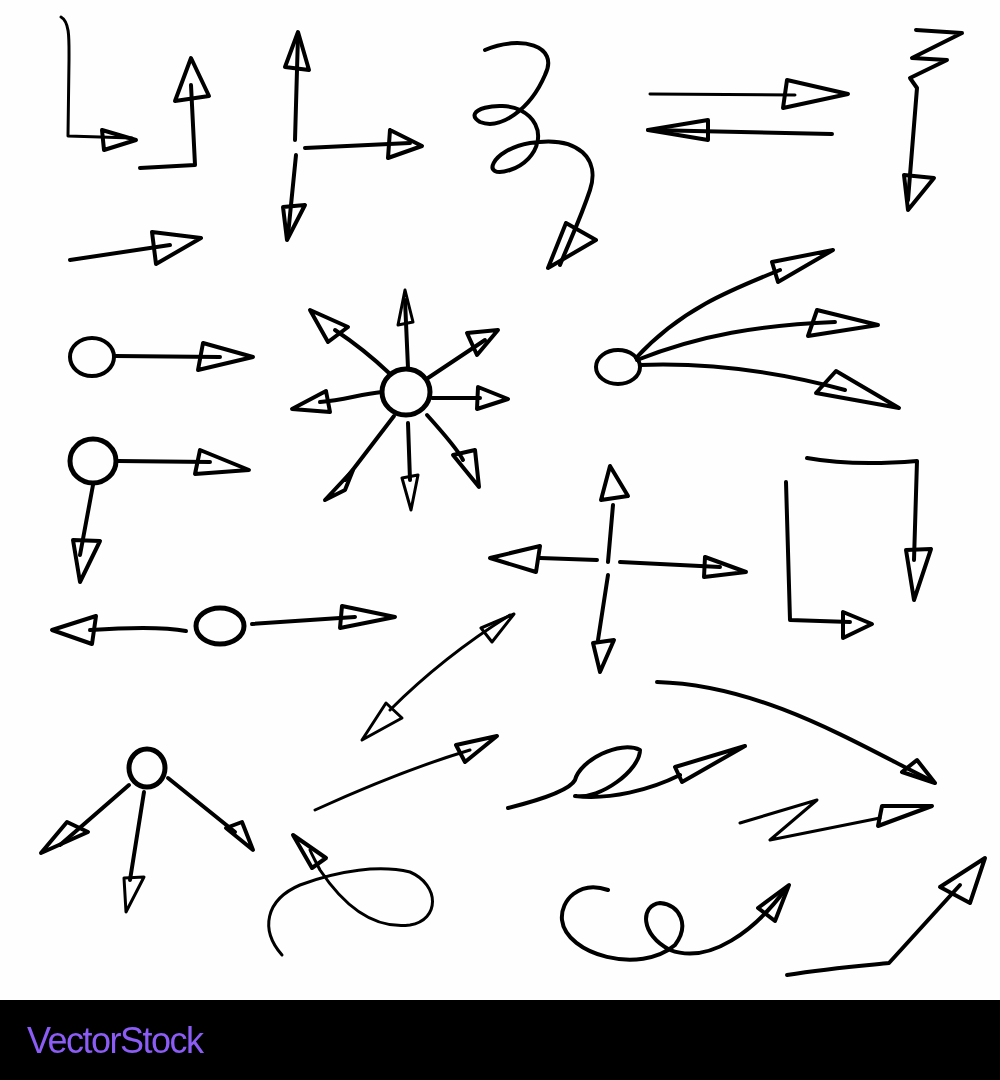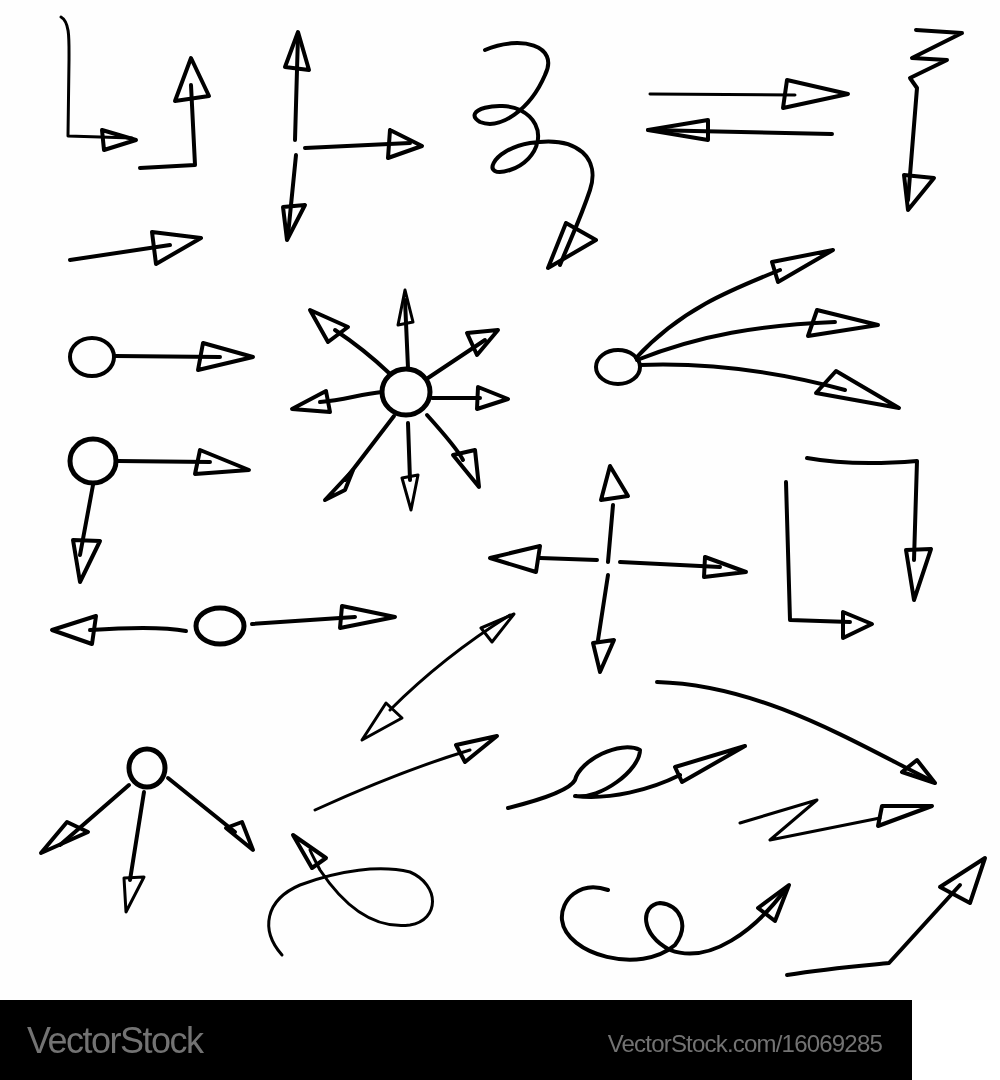--- a/index.html
+++ b/index.html
@@ -3,21 +3,21 @@
   <meta charset="utf-8">
   <style>
     html, body { margin:0; padding:0; }
     body { width:1000px; height:1080px; background:#ffffff; position:relative; overflow:hidden; font-family:"Liberation Sans", sans-serif; }
     #canvas { position:absolute; left:0; top:0; width:1000px; height:1000px; background:#fefefe; }
     #canvas svg { position:absolute; left:0; top:0; }
     .s { fill:none; stroke:#000; stroke-linecap:round; stroke-linejoin:round; }
     .w3 { stroke-width:3; }
     .w4 { stroke-width:4; }
     .w5 { stroke-width:5; }
-    #footer { position:absolute; left:0; top:1000px; width:912px; height:80px; background:#000000; color:#737373; }
+    #footer { position:absolute; left:0; top:1000px; width:1000px; height:80px; background:#000000; color:#8b5cf6; }
     #footer .brand { position:absolute; left:27px; top:20px; font-size:36px; letter-spacing:-1.5px; }
     #footer .url { position:absolute; right:30px; top:30px; font-size:24px; letter-spacing:-0.8px; }
   </style>
 </head>
 <body>
 
 <div id="canvas">
   <svg width="1000" height="1000" viewBox="0 0 1000 1000">
 
     <g>
@@ -179,14 +179,13 @@
 
     <g>
       <path class="s w4" d="M787,975 C830,968 870,965 889,963 L960,885"></path>
       <path class="s w4" d="M940,887 L985,858 L970,903 Z"></path>
     </g>
   </svg>
 </div>
 
 <div id="footer">
   <span class="brand">VectorStock</span>
-  <span class="url">VectorStock.com/16069285</span>
 </div>
 
 </body></html>

